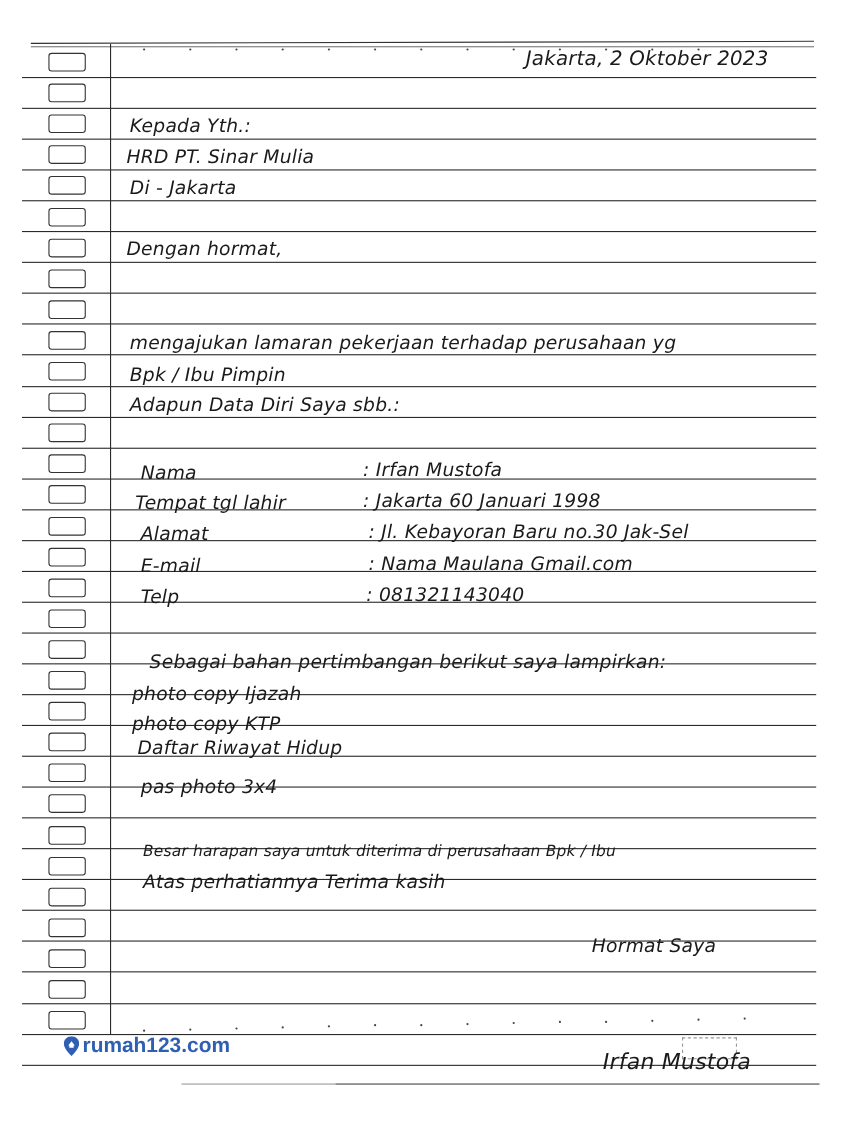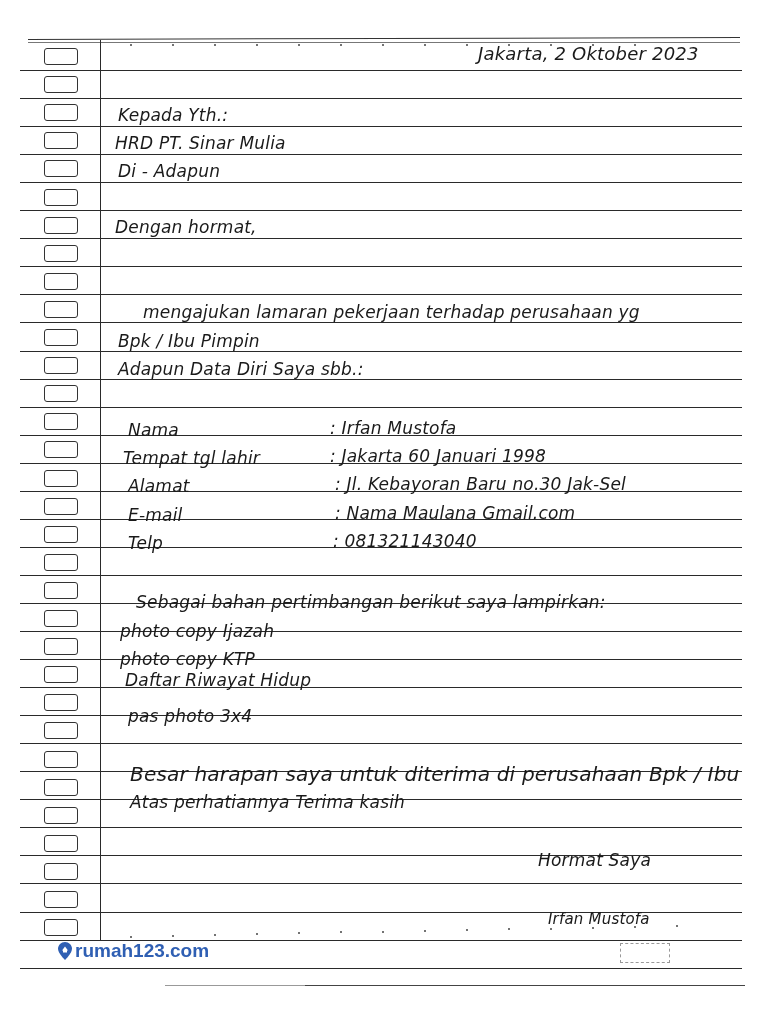--- a/index.html
+++ b/index.html
@@ -156,52 +156,52 @@
   <div class="dot" style="left:508px;top:928px"></div>
   <div class="dot" style="left:550px;top:928px"></div>
   <div class="dot" style="left:592px;top:927px"></div>
   <div class="dot" style="left:634px;top:926px"></div>
   <div class="dot" style="left:676px;top:925px"></div>
 
   <div class="hw" style="left:478px;top:44px;font-size:18px;">Jakarta, 2 Oktober 2023</div>
 
   <div class="hw" style="left:118px;top:105px;">Kepada Yth.:</div>
   <div class="hw" style="left:115px;top:133px;">HRD PT. Sinar Mulia</div>
-  <div class="hw" style="left:118px;top:161px;">Di - Adapun</div>
+  <div class="hw" style="left:118px;top:161px;">Di - Jakarta</div>
 
   <div class="hw" style="left:115px;top:217px;">Dengan hormat,</div>
 
-  <div class="hw" style="left:118px;top:302px;margin-left:25px;">mengajukan lamaran pekerjaan terhadap perusahaan yg</div>
+  <div class="hw" style="left:118px;top:302px;">mengajukan lamaran pekerjaan terhadap perusahaan yg</div>
   <div class="hw" style="left:118px;top:331px;">Bpk / Ibu Pimpin</div>
   <div class="hw" style="left:118px;top:359px;">Adapun Data Diri Saya sbb.:</div>
 
   <div class="hw" style="left:128px;top:420px;">Nama</div>
   <div class="hw" style="left:330px;top:418px;">: Irfan Mustofa</div>
   <div class="hw" style="left:123px;top:448px;">Tempat tgl lahir</div>
   <div class="hw" style="left:330px;top:446px;">: Jakarta 60 Januari 1998</div>
   <div class="hw" style="left:128px;top:476px;text-align:right;">Alamat</div>
   <div class="hw" style="left:335px;top:474px;">: Jl. Kebayoran Baru no.30 Jak-Sel</div>
   <div class="hw" style="left:128px;top:505px;">E-mail</div>
   <div class="hw" style="left:335px;top:503px;">: Nama Maulana Gmail.com</div>
   <div class="hw" style="left:128px;top:533px;">Telp</div>
   <div class="hw" style="left:333px;top:531px;">: 081321143040</div>
 
   <div class="hw" style="left:120px;top:592px;margin-left:16px;">Sebagai bahan pertimbangan berikut saya lampirkan:</div>
   <div class="hw" style="left:120px;top:621px;">photo copy Ijazah</div>
   <div class="hw" style="left:120px;top:649px;">photo copy KTP</div>
   <div class="hw" style="left:125px;top:670px;">Daftar Riwayat Hidup</div>
   <div class="hw" style="left:128px;top:706px;">pas photo 3x4</div>
 
-  <div class="hw" style="left:130px;top:764px;font-size:20px;">Besar harapan saya untuk diterima di perusahaan Bpk / Ibu</div>
+  <div class="hw" style="left:130px;top:764px;font-size:14px;">Besar harapan saya untuk diterima di perusahaan Bpk / Ibu</div>
   <div class="hw" style="left:130px;top:792px;">Atas perhatiannya Terima kasih</div>
 
   <div class="hw" style="left:538px;top:850px;">Hormat Saya</div>
 
   <div class="sig-stamp"></div>
-  <div class="hw" style="left:548px;top:909px;font-size:15px;">Irfan Mustofa</div>
+  <div class="hw" style="left:548px;top:955px;font-size:20px;">Irfan Mustofa</div>
 
   <div class="bottom-rule" style="left:165px;width:140px;border-color:#999;"></div>
   <div class="bottom-rule" style="left:305px;width:440px;"></div>
 
   <div class="logo">
     <svg class="pin" viewBox="0 0 14 18">
       <path d="M7 0C3.1 0 0 3 0 6.8 0 11.5 7 18 7 18s7-6.5 7-11.2C14 3 10.9 0 7 0z" fill="#2f5fb3"></path>
       <path d="M4 8.5 L7 4.5 L10 8.5 L9 8.5 L9 10.5 L5 10.5 L5 8.5z" fill="#ffffff"></path>
     </svg>
     <span>rumah123.com</span>

